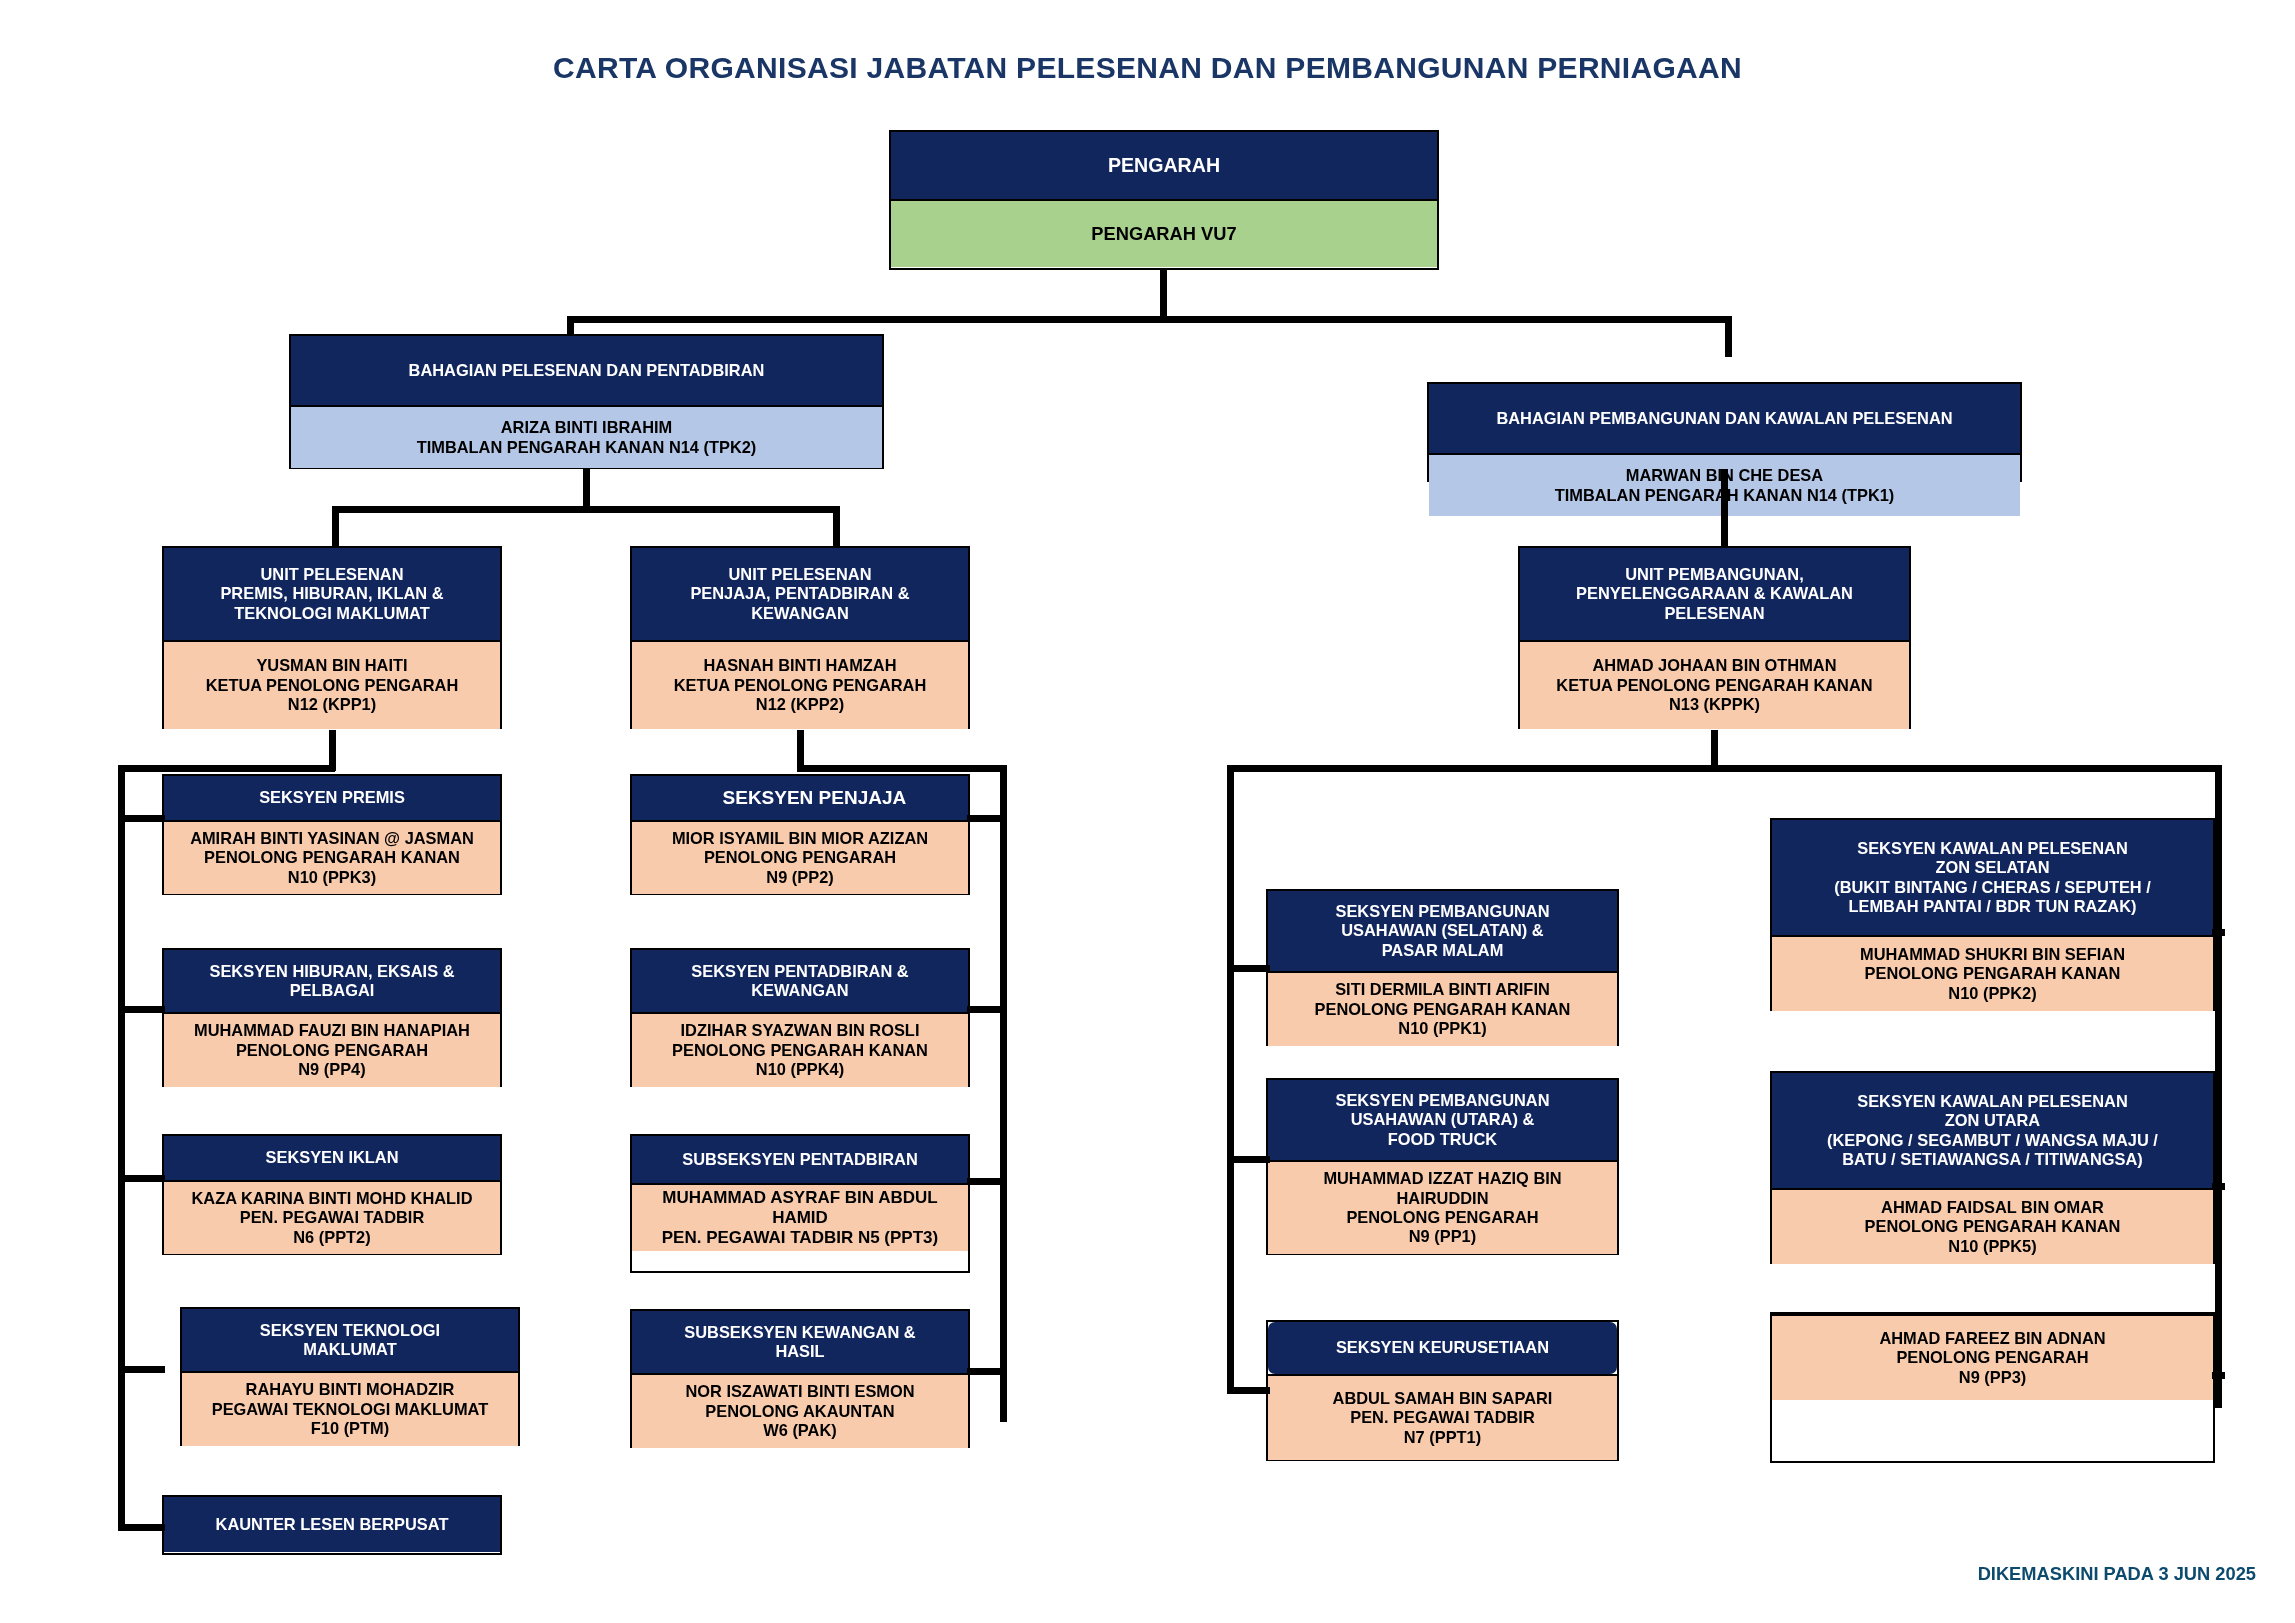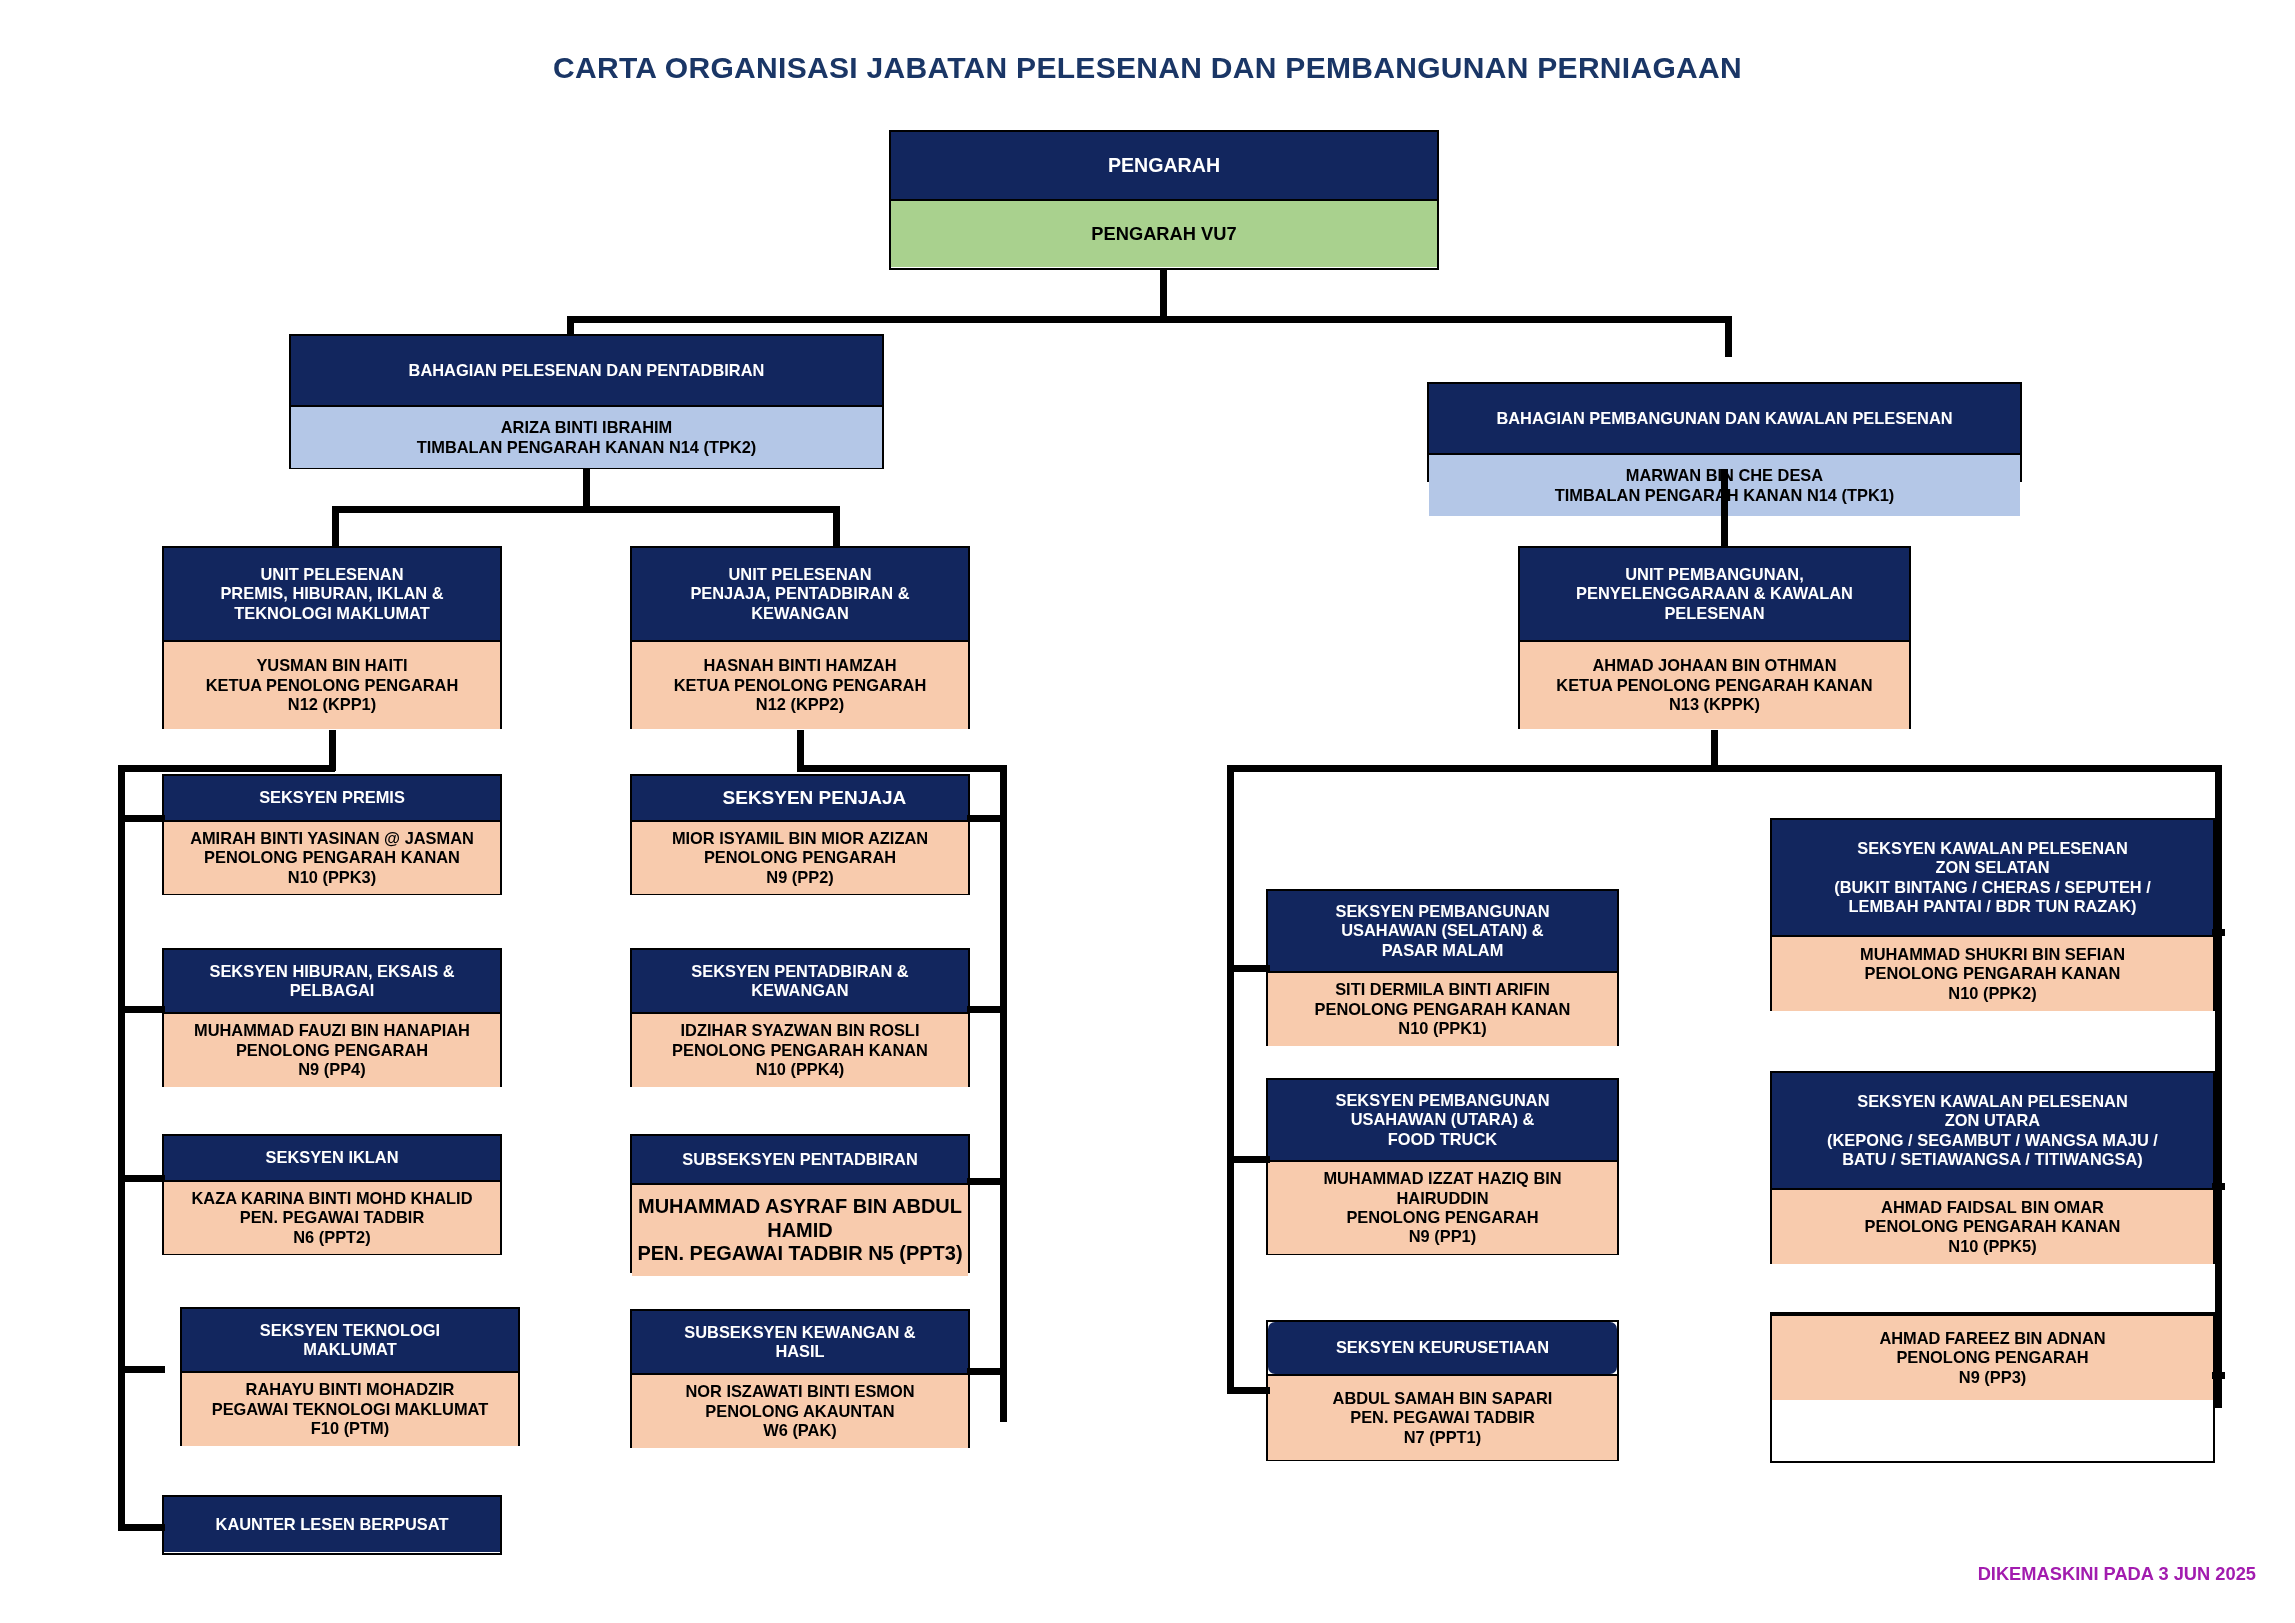--- a/index.html
+++ b/index.html
@@ -19,21 +19,21 @@
     text-align:center;
     font-size:30px;font-weight:bold;
     color:#1a3666;
     letter-spacing:0.3px;
   }
 
   
   .footer-note{
     position:absolute;
     right:39px;bottom:38px;
-    font-size:18.3px;font-weight:bold;color:#a21caf;
+    font-size:18.3px;font-weight:bold;color:#0c4a6e;
   }
 
   
   .node{position:absolute;border:2.6px solid #000;box-sizing:border-box;}
   .node .hd{
     background:#12265e;color:#fff;
     font-weight:bold;text-align:center;
     display:flex;align-items:center;justify-content:center;
     box-sizing:border-box;padding:3.9px 5.2px;
     line-height:1.18;white-space:pre-line;
@@ -175,21 +175,21 @@
     <div class="hd" style="height:62px;font-size:16.4px;">SEKSYEN PENTADBIRAN &amp;
 KEWANGAN</div>
     <div class="bd peach" style="height:75px;font-size:16.4px;">IDZIHAR SYAZWAN BIN ROSLI
 PENOLONG PENGARAH KANAN
 N10 (PPK4)</div>
   </div>
   <div class="ln" style="left:967px;top:1006px;width:39px;height:6.5px;"></div>
 
   <div class="node" style="left:630px;top:1134px;width:340px;height:139px;">
     <div class="hd" style="height:47px;font-size:16.4px;">SUBSEKSYEN PENTADBIRAN</div>
-    <div class="bd peach" style="height:93px;font-size:20px;">MUHAMMAD ASYRAF BIN ABDUL
+    <div class="bd peach" style="height:68px;font-size:17px;">MUHAMMAD ASYRAF BIN ABDUL
 HAMID
 PEN. PEGAWAI TADBIR N5 (PPT3)</div>
   </div>
   <div class="ln" style="left:967px;top:1178px;width:39px;height:6.5px;"></div>
 
   <div class="node" style="left:630px;top:1309px;width:340px;height:139px;">
     <div class="hd" style="height:62px;font-size:16.4px;">SUBSEKSYEN KEWANGAN &amp;
 HASIL</div>
     <div class="bd peach" style="height:75px;font-size:16.4px;">NOR ISZAWATI BINTI ESMON
 PENOLONG AKAUNTAN

